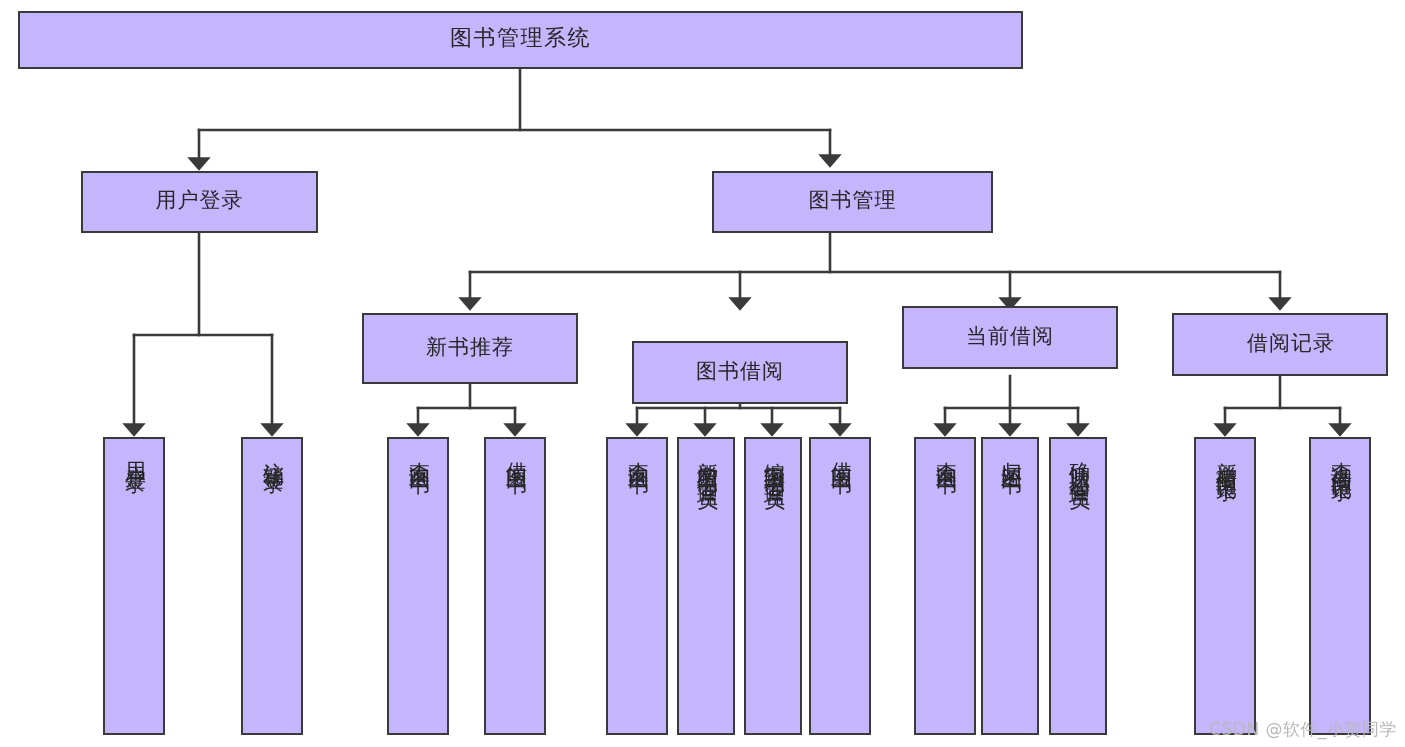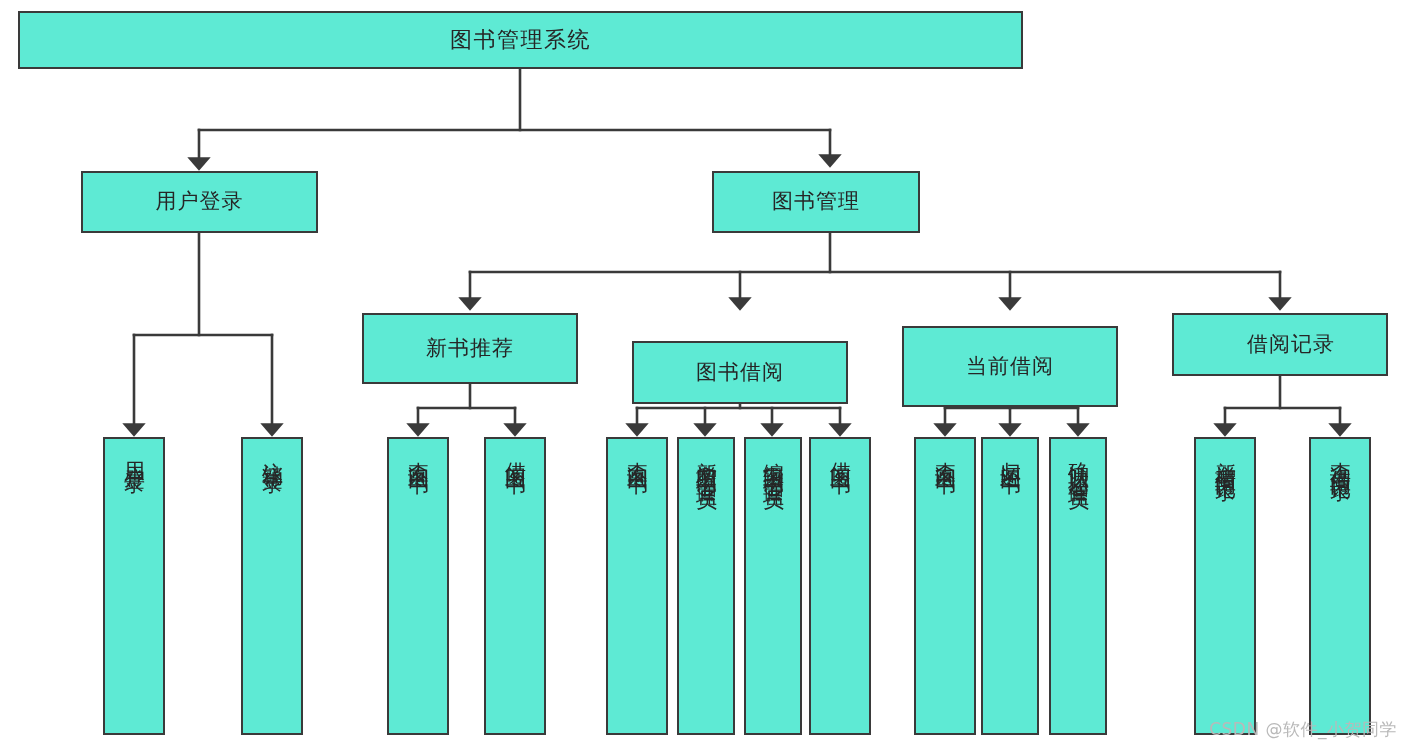--- a/index.html
+++ b/index.html
@@ -10,26 +10,27 @@
     font-family:"DejaVu Sans","Liberation Sans",sans-serif;
     overflow:hidden;
     position:relative;
   }
   #canvas{position:absolute;left:0;top:0;width:1405px;height:747px;}
   .layer-svg{position:absolute;left:0;top:0;width:1405px;height:747px;pointer-events:none;}
 
   .node{
     position:absolute;
     box-sizing:border-box;
-    background:#5eead4;
+    background:#c4b5fd;
     border:2.2px solid #3a3a3a;
     display:flex;
     align-items:center;
     justify-content:center;
     color:#262626;
+    font-family:Liberation Mono, monospace;
   }
   .node .lbl{
     display:block;
     text-align:center;
     line-height:1.12;
     white-space:nowrap;
   }
   
   .node.h .lbl{font-size:21px;letter-spacing:1px;}
   .node.root .lbl{font-size:22px;letter-spacing:1.5px;}
@@ -115,31 +116,31 @@
     </g>
   </svg>
 
   <div class="node h root" style="left:18px;top:11px;width:1005px;height:58px;">
     <span class="lbl">图书管理系统</span>
   </div>
 
   <div class="node h" style="left:81px;top:171px;width:237px;height:62px;">
     <span class="lbl">用户登录</span>
   </div>
-  <div class="node h" style="left:712px;top:171px;width:208px;height:62px;">
+  <div class="node h" style="left:712px;top:171px;width:281px;height:62px;">
     <span class="lbl">图书管理</span>
   </div>
 
   <div class="node h" style="left:362px;top:313px;width:216px;height:71px;">
     <span class="lbl">新书推荐</span>
   </div>
   <div class="node h" style="left:632px;top:313px;width:216px;height:63px;margin-top:28px;">
     <span class="lbl">图书借阅</span>
   </div>
-  <div class="node h" style="left:902px;top:326px;width:216px;height:81px;">
+  <div class="node h" style="left:902px;top:306px;width:216px;height:63px;">
     <span class="lbl">当前借阅</span>
   </div>
   <div class="node h" style="left:1172px;top:313px;width:216px;height:63px;padding-left:22px;">
     <span class="lbl">借阅记录</span>
   </div>
 
   <div class="node v" style="left:103px;top:437px;width:62px;height:298px;">
     <span class="lbl">用户登录</span>
   </div>
   <div class="node v" style="left:241px;top:437px;width:62px;height:298px;">

